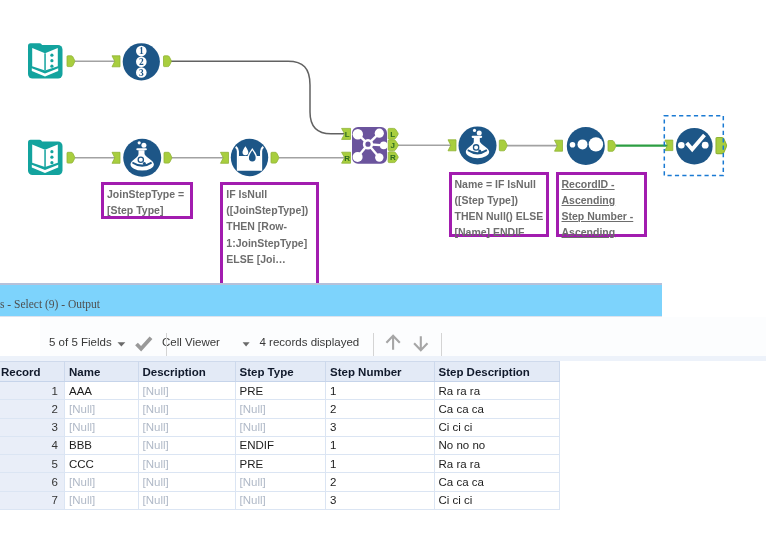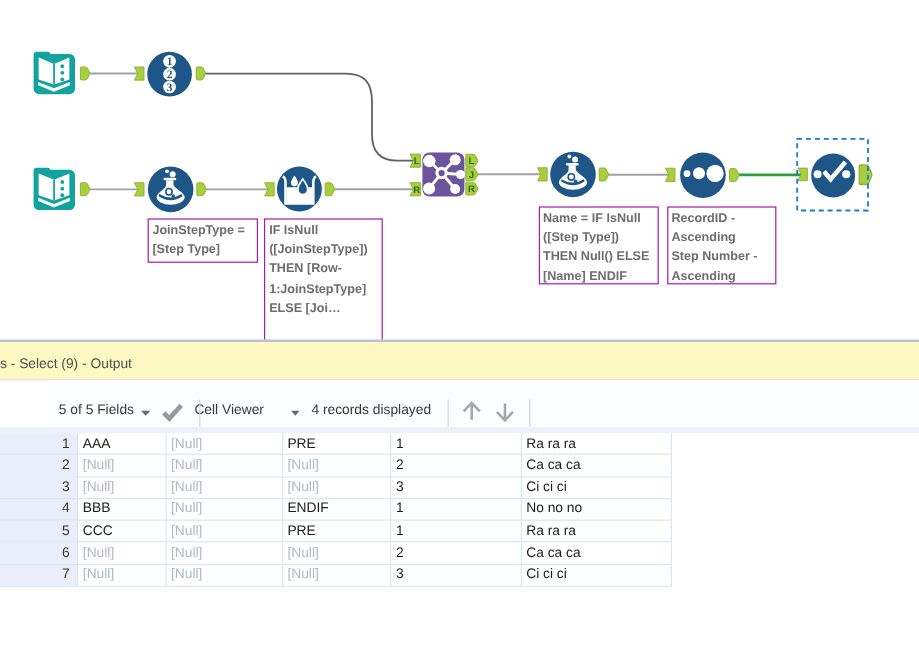--- a/index.html
+++ b/index.html
@@ -1,18 +1,18 @@
 <!DOCTYPE html>
 <html><head>
 <meta charset="utf-8">
 <style>
 html,body{margin:0;padding:0;}
 body{width:766px;height:548px;background:#fff;font-family:"Liberation Sans",sans-serif;position:relative;overflow:hidden;}
-.ann{position:absolute;background:#fff;border:1px solid #a21caf;color:#6d6d6d;font-weight:bold;font-size:10.5px;line-height:16.2px;padding:1px 0 0 3px;box-sizing:border-box;}
-#titlebar{position:absolute;left:0;top:283px;width:766px;height:34px;background:#fef9c3;border-top:2px solid #b6c1da;border-bottom:1px solid #dde3ee;box-sizing:border-box;}
+.ann{position:absolute;background:#fff;border:3px solid #a21caf;color:#6d6d6d;font-weight:bold;font-size:10.5px;line-height:16.2px;padding:1px 0 0 3px;box-sizing:border-box;}
+#titlebar{position:absolute;left:0;top:283px;width:662px;height:34px;background:#7dd3fc;border-top:2px solid #b6c1da;border-bottom:1px solid #dde3ee;box-sizing:border-box;font-family:Liberation Serif, serif;}
 #titlebar span{position:absolute;left:0px;top:13px;font-size:11.5px;color:#4f4f4f;}
 #toolbar{position:absolute;left:0;top:317px;width:766px;height:39px;background:#fcfdfe;margin-left:40px;}
 .tbt{position:absolute;top:18.5px;font-size:11.5px;color:#383838;white-space:nowrap;}
 .sep{position:absolute;top:15.5px;height:23px;width:1px;background:#d4d4d4;}
 #band{position:absolute;left:0;top:356px;width:766px;height:5px;background:#edf2fa;}
 table{position:absolute;left:0;top:361px;border-collapse:collapse;table-layout:fixed;font-size:11.5px;}
 th{background:#e3eaf6;color:#10192b;font-weight:bold;text-align:left;padding:0 0 0 4px;height:19px;border-right:1px solid #cdd9ec;border-bottom:1px solid #c6d4ea;border-top:1px solid #cfdaec;overflow:hidden;}
 td{height:17.25px;border-right:1px solid #dbe5f3;border-bottom:1px solid #dbe5f3;padding:0 0 0 4px;color:#1c1c1c;overflow:hidden;white-space:nowrap;}
 td.rec{background:#e9eef8;text-align:right;padding:0 6px 0 0;color:#333;}
 .nul{color:#b0b9c7;}
@@ -159,24 +159,24 @@
   <rect x="664.3" y="115.8" width="59" height="59.6" fill="none" stroke="#1a7ad3" stroke-width="1.5" stroke-dasharray="4.2,3.2"></rect>
 
   <g transform="translate(694.3,146.2)">
     <circle cx="0" cy="0" r="18.3" fill="#1d5687"></circle>
     <circle cx="-13" cy="-1" r="3.3" fill="#fff"></circle>
     <circle cx="10.9" cy="-1" r="3.4" fill="#fff"></circle>
     <path d="M-7.6,-3.2 L-2.1,3.1 L10.2,-11.2" stroke="#fff" stroke-width="3.8" fill="none"></path>
   </g>
 </svg>
 
-<div class="ann" style="left:123px;top:182px;width:91.5px;height:36.5px;">JoinStepType =<br>[Step Type]</div>
+<div class="ann" style="left:101px;top:182px;width:91.5px;height:36.5px;">JoinStepType =<br>[Step Type]</div>
 <div class="ann" style="left:220.3px;top:182px;width:99px;height:105px;">IF IsNull<br>([JoinStepType])<br>THEN [Row-<br>1:JoinStepType]<br>ELSE [Joi…</div>
 <div class="ann" style="left:448.5px;top:171.5px;width:100px;height:65px;">Name = IF IsNull<br>([Step Type])<br>THEN Null() ELSE<br>[Name] ENDIF</div>
-<div class="ann" style="left:555.5px;top:171.5px;width:91px;height:65px;">RecordID -<br>Ascending<br>Step Number -<br>Ascending</div>
+<div class="ann" style="left:555.5px;top:171.5px;width:91px;height:65px;text-decoration:underline;">RecordID -<br>Ascending<br>Step Number -<br>Ascending</div>
 
 <div id="titlebar">
     <span>s - Select (9) - Output</span>
   </div>
 
 <div id="toolbar">
   <span class="tbt" style="left:9px;">5 of 5 Fields</span>
   <span class="tbt" style="left:122px;">Cell Viewer</span>
   <span class="tbt" style="left:219.5px;">4 records displayed</span>
   <div class="sep" style="left:125.8px;"></div>
@@ -196,20 +196,28 @@
 <table>
   <colgroup>
     <col style="width:64.5px">
       <col style="width:73.5px">
       <col style="width:97px">
       <col style="width:90.5px">
       <col style="width:108.5px">
       <col style="width:125px">
   </colgroup>
   <tbody>
+      <tr>
+        <th style="padding-left:1px">Record</th>
+        <th>Name</th>
+        <th>Description</th>
+        <th>Step Type</th>
+        <th>Step Number</th>
+        <th>Step Description</th>
+      </tr>
   <tr>
         <td class="rec">1</td>
         <td>AAA</td>
         <td class="nul">[Null]</td>
         <td>PRE</td>
         <td>1</td>
         <td>Ra ra ra</td>
       </tr>
   <tr>
         <td class="rec">2</td>

